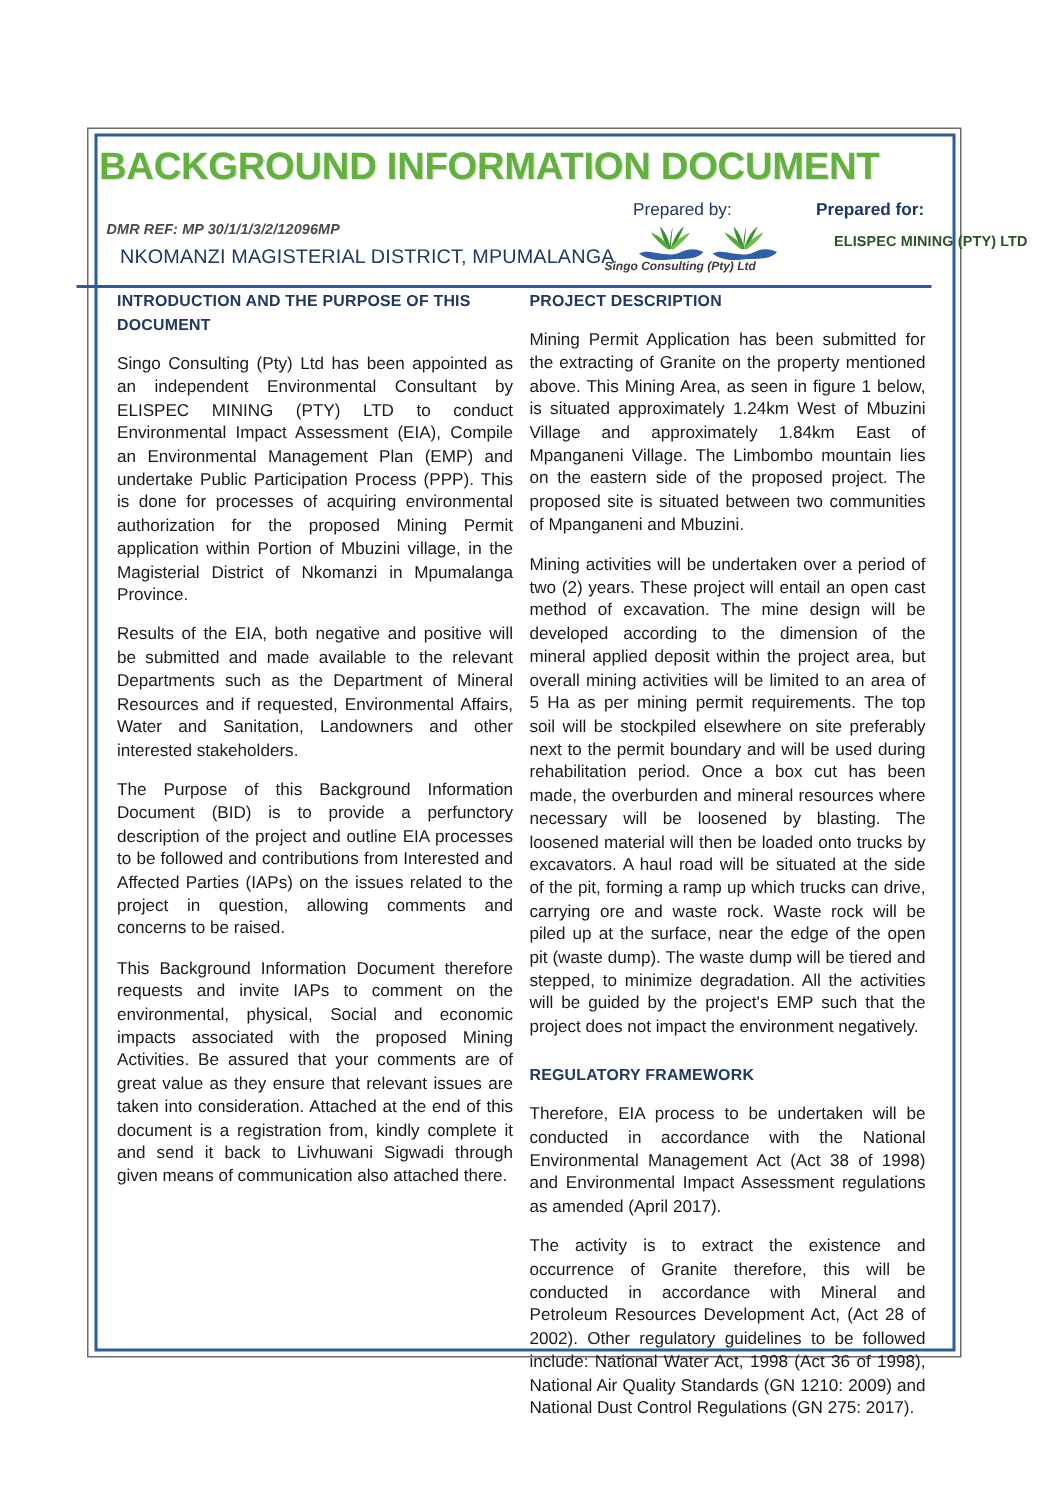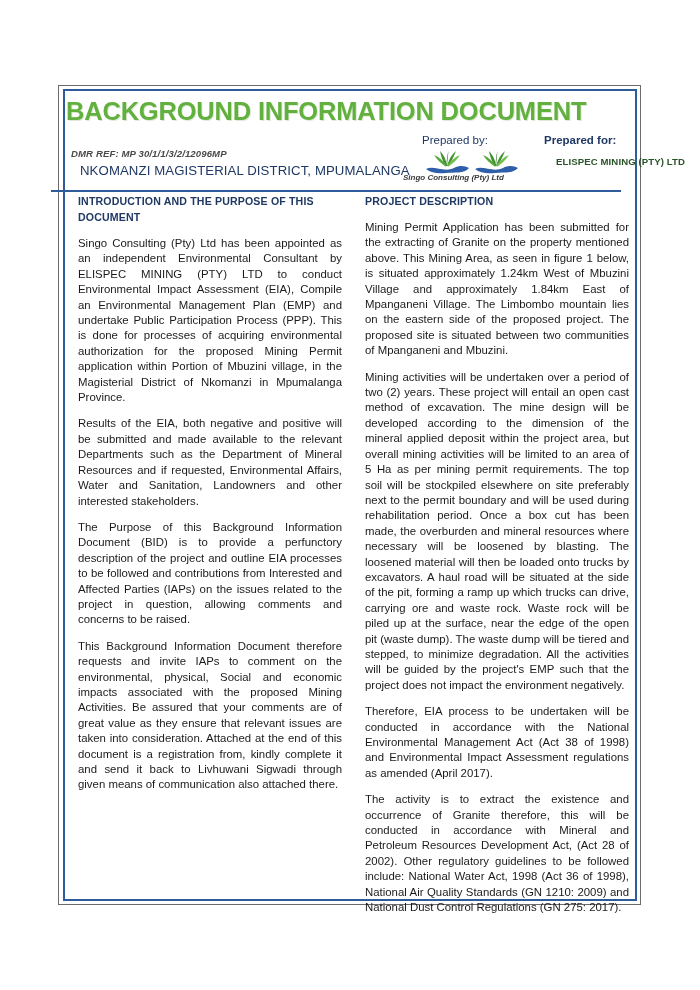--- a/index.html
+++ b/index.html
@@ -153,21 +153,21 @@
     top: 193px;
     width: 536px;
     height: 706px;
   }
   .column {
     position: absolute;
     top: 0;
     width: 264px;
   }
   #col-left  { left: 13px; }
-  #col-right { left: 300px; }
+  #col-right { left: 288px; }
 
   .section-heading {
     color: #1f3864;
     font-weight: bold;
     font-size: 10.6px;
     letter-spacing: 0.15px;
     line-height: 16px;
     margin: 0 0 11px 0;
     text-transform: uppercase;
   }
@@ -250,18 +250,19 @@
       <p class="para">Results of the EIA, both negative and positive will be submitted and made available to the relevant Departments such as the Department of Mineral Resources and if requested, Environmental Affairs, Water and Sanitation, Landowners and other interested stakeholders.</p>
       <p class="para">The Purpose of this Background Information Document (BID) is to provide a perfunctory description of the project and outline EIA processes to be followed and contributions from Interested and Affected Parties (IAPs) on the issues related to the project in question, allowing comments and concerns to be raised.</p>
       <p class="para">This Background Information Document therefore requests and invite IAPs to comment on the environmental, physical, Social and economic impacts associated with the proposed Mining Activities. Be assured that your comments are of great value as they ensure that relevant issues are taken into consideration. Attached at the end of this document is a registration from, kindly complete it and send it back to Livhuwani Sigwadi through given means of communication also attached there.</p>
     </div>
 
     <div class="column" id="col-right">
       <div class="section-heading" id="project-description-heading">PROJECT DESCRIPTION</div>
       <p class="para">Mining Permit Application has been submitted for the extracting of <b>Granite</b> on the property mentioned above. This Mining Area, as seen in figure 1 below, is situated approximately 1.24km West of Mbuzini Village and approximately 1.84km East of Mpanganeni Village. The Limbombo mountain lies on the eastern side of the proposed project. The proposed site is situated between two communities of Mpanganeni and Mbuzini.</p>
       <p class="para">Mining activities will be undertaken over a period of two (2) years. These project will entail an open cast method of excavation. The mine design will be developed according to the dimension of the mineral applied deposit within the project area, but overall mining activities will be limited to an area of 5 Ha as per mining permit requirements. The top soil will be stockpiled elsewhere on site preferably next to the permit boundary and will be used during rehabilitation period. Once a box cut has been made, the overburden and mineral resources where necessary will be loosened by blasting. The loosened material will then be loaded onto trucks by excavators. A haul road will be situated at the side of the pit, forming a ramp up which trucks can drive, carrying ore and waste rock. Waste rock will be piled up at the surface, near the edge of the open pit (waste dump). The waste dump will be tiered and stepped, to minimize degradation. All the activities will be guided by the project's EMP such that the project does not impact the environment negatively.</p>
 
+      <div class="section-heading" id="regulatory-framework-heading">REGULATORY FRAMEWORK</div>
       <p class="para">Therefore, EIA process to be undertaken will be conducted in accordance with the National Environmental Management Act (Act 38 of 1998) and Environmental Impact Assessment regulations as amended (April 2017).</p>
       <p class="para">The activity is to extract the existence and occurrence of <b>Granite</b> therefore, this will be conducted in accordance with Mineral and Petroleum Resources Development Act, (Act 28 of 2002). Other regulatory guidelines to be followed include: National Water Act, 1998 (Act 36 of 1998), National Air Quality Standards (GN 1210: 2009) and National Dust Control Regulations (GN 275: 2017).</p>
     </div>
 
   </div>
 </div>
 
 </body></html>

